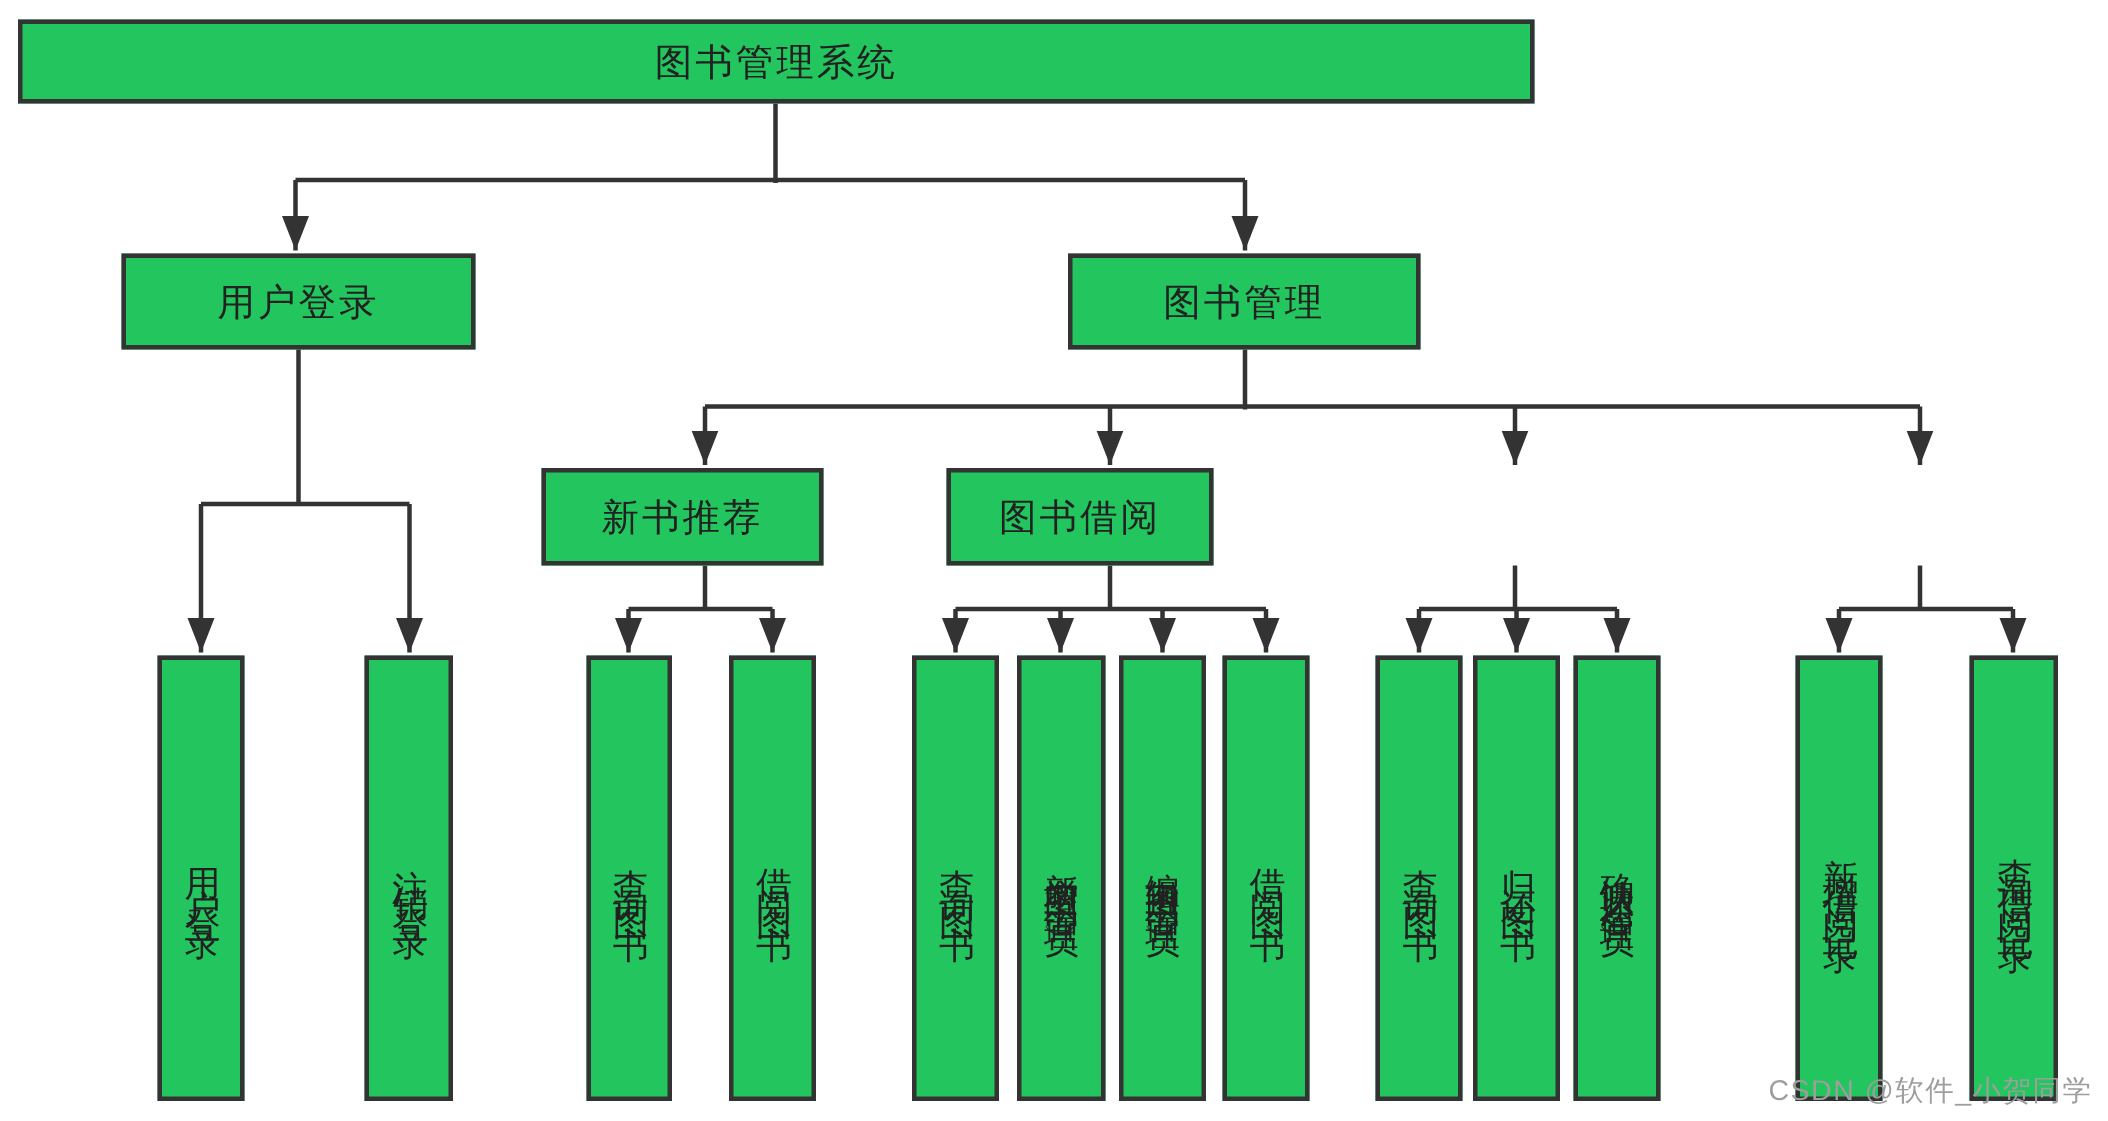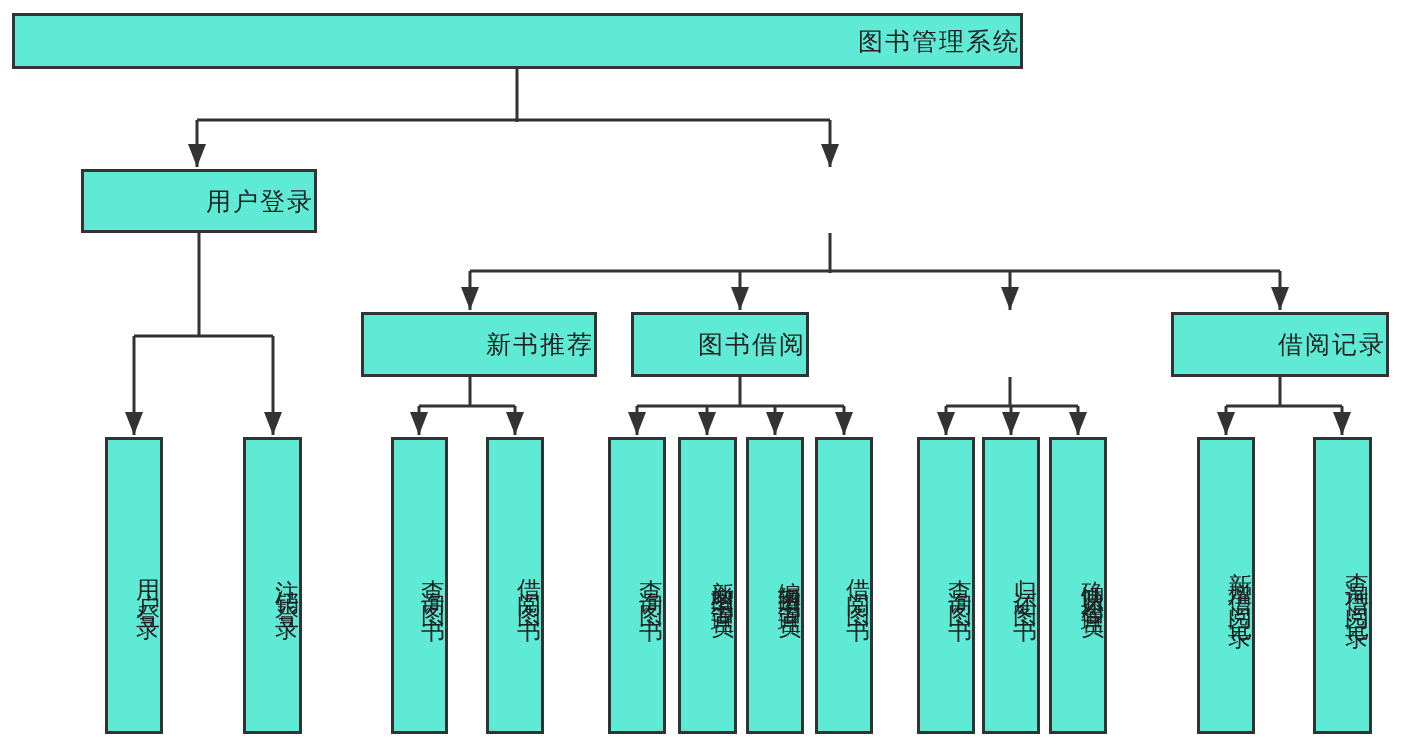--- a/index.html
+++ b/index.html
@@ -3,22 +3,22 @@
 <meta charset="utf-8">
 <style>
   html,body{margin:0;padding:0;background:#ffffff;}
   .stage{
     position:relative;width:1405px;height:747px;background:#ffffff;
     font-family:"Liberation Sans", sans-serif;overflow:hidden;
   }
   .wires{position:absolute;left:0;top:0;width:1405px;height:747px;}
   .wire{fill:none;stroke:#333333;stroke-width:3;}
   .box{
-    position:absolute;box-sizing:border-box;background:#5eead4;
-    border:3px solid #333333;display:flex;align-items:center;justify-content:flex-end;
+    position:absolute;box-sizing:border-box;background:#22c55e;
+    border:3px solid #333333;display:flex;align-items:center;justify-content:center;
     color:#212121;
   }
   .hbox span{font-size:25px;letter-spacing:2px;white-space:nowrap;}
   .vbox span{
     writing-mode:vertical-rl;text-orientation:mixed;
     font-size:24px;letter-spacing:13px;line-height:1;white-space:nowrap;
   }
   .vbox span.len6{letter-spacing:11px;}
   .vbox span.len9{font-size:23px;letter-spacing:5px;}
   .watermark{
@@ -69,29 +69,29 @@
     </g>
   </svg>
 
   <div class="box hbox" style="left:12px;top:13px;width:1011px;height:56px">
     <span>图书管理系统</span>
   </div>
 
   <div class="box hbox" style="left:81px;top:169px;width:236px;height:64px">
     <span>用户登录</span>
   </div>
+  <div class="box hbox" style="left:712px;top:169px;width:235px;height:64px">
+    <span>图书管理</span>
+  </div>
 
-  <div class="box hbox" style="left:361px;top:312px;width:236px;height:65px">
+  <div class="box hbox" style="left:361px;top:312px;width:188px;height:65px">
     <span>新书推荐</span>
   </div>
   <div class="box hbox" style="left:631px;top:312px;width:178px;height:65px">
     <span>图书借阅</span>
-  </div>
-  <div class="box hbox" style="left:1171px;top:312px;width:218px;height:65px">
-    <span>借阅记录</span>
   </div>
 
   <div class="box vbox" style="left:105px;top:437px;width:58px;height:297px">
     <span>用户登录</span>
   </div>
   <div class="box vbox" style="left:243px;top:437px;width:59px;height:297px">
     <span>注销登录</span>
   </div>
 
   <div class="box vbox" style="left:391px;top:437px;width:57px;height:297px">
@@ -124,14 +124,15 @@
     <span class="len9">确认归还（管理员）</span>
   </div>
 
   <div class="box vbox" style="left:1197px;top:437px;width:58px;height:297px">
     <span class="len6">新增借阅记录</span>
   </div>
   <div class="box vbox" style="left:1313px;top:437px;width:59px;height:297px">
     <span class="len6">查询借阅记录</span>
   </div>
 
+  <div class="watermark">CSDN @软件_小贺同学</div>
 
 </div>
 
 </body></html>

